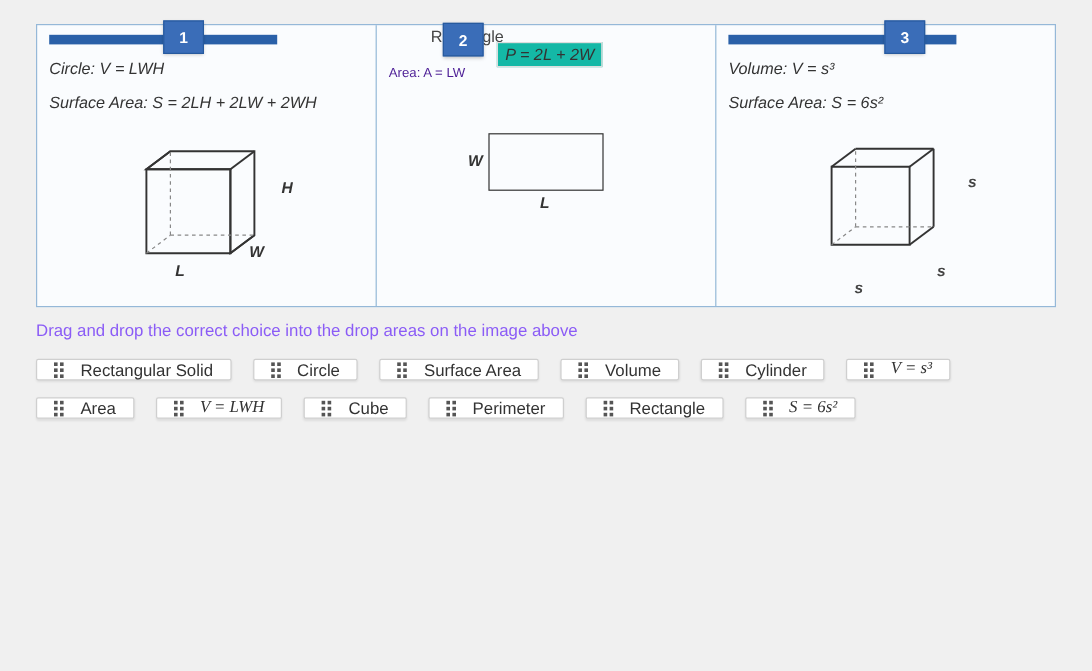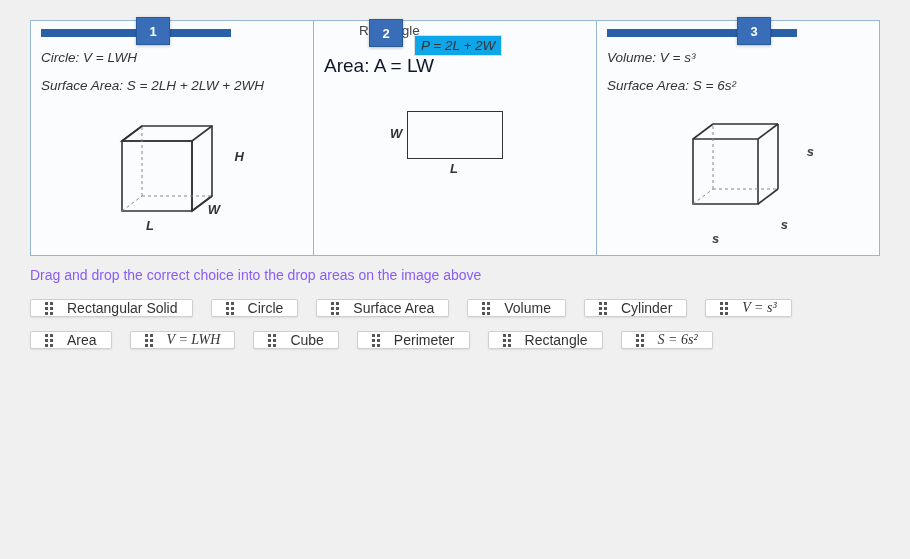--- a/index.html
+++ b/index.html
@@ -74,30 +74,30 @@
   top: 2px;
   left: 45px;
   color:#444;
 }
 .rect-right {
   position: absolute;
   top: 14px;
   left: 100px;
   font-size: 13.5px;
   font-style: italic;
-  background:#0ea5e9;
+  background:#14b8a6;
   padding: 2px 6px;
   border:1px solid #ddd;
 }
 .area-line {
-  font-size: 19px;
+  font-size: 11px;
   position: absolute;
   top: 34px;
   left: 10px;
-  color: #0f172a;
+  color: #4c1d95;
 }
 .instruction {
   margin: 11px 0 16px;
   font-size: 14px;
   color: #8b5cf6;
 }
 .choices {
   display: flex;
   flex-wrap: wrap;
   gap: 14px 18px;

